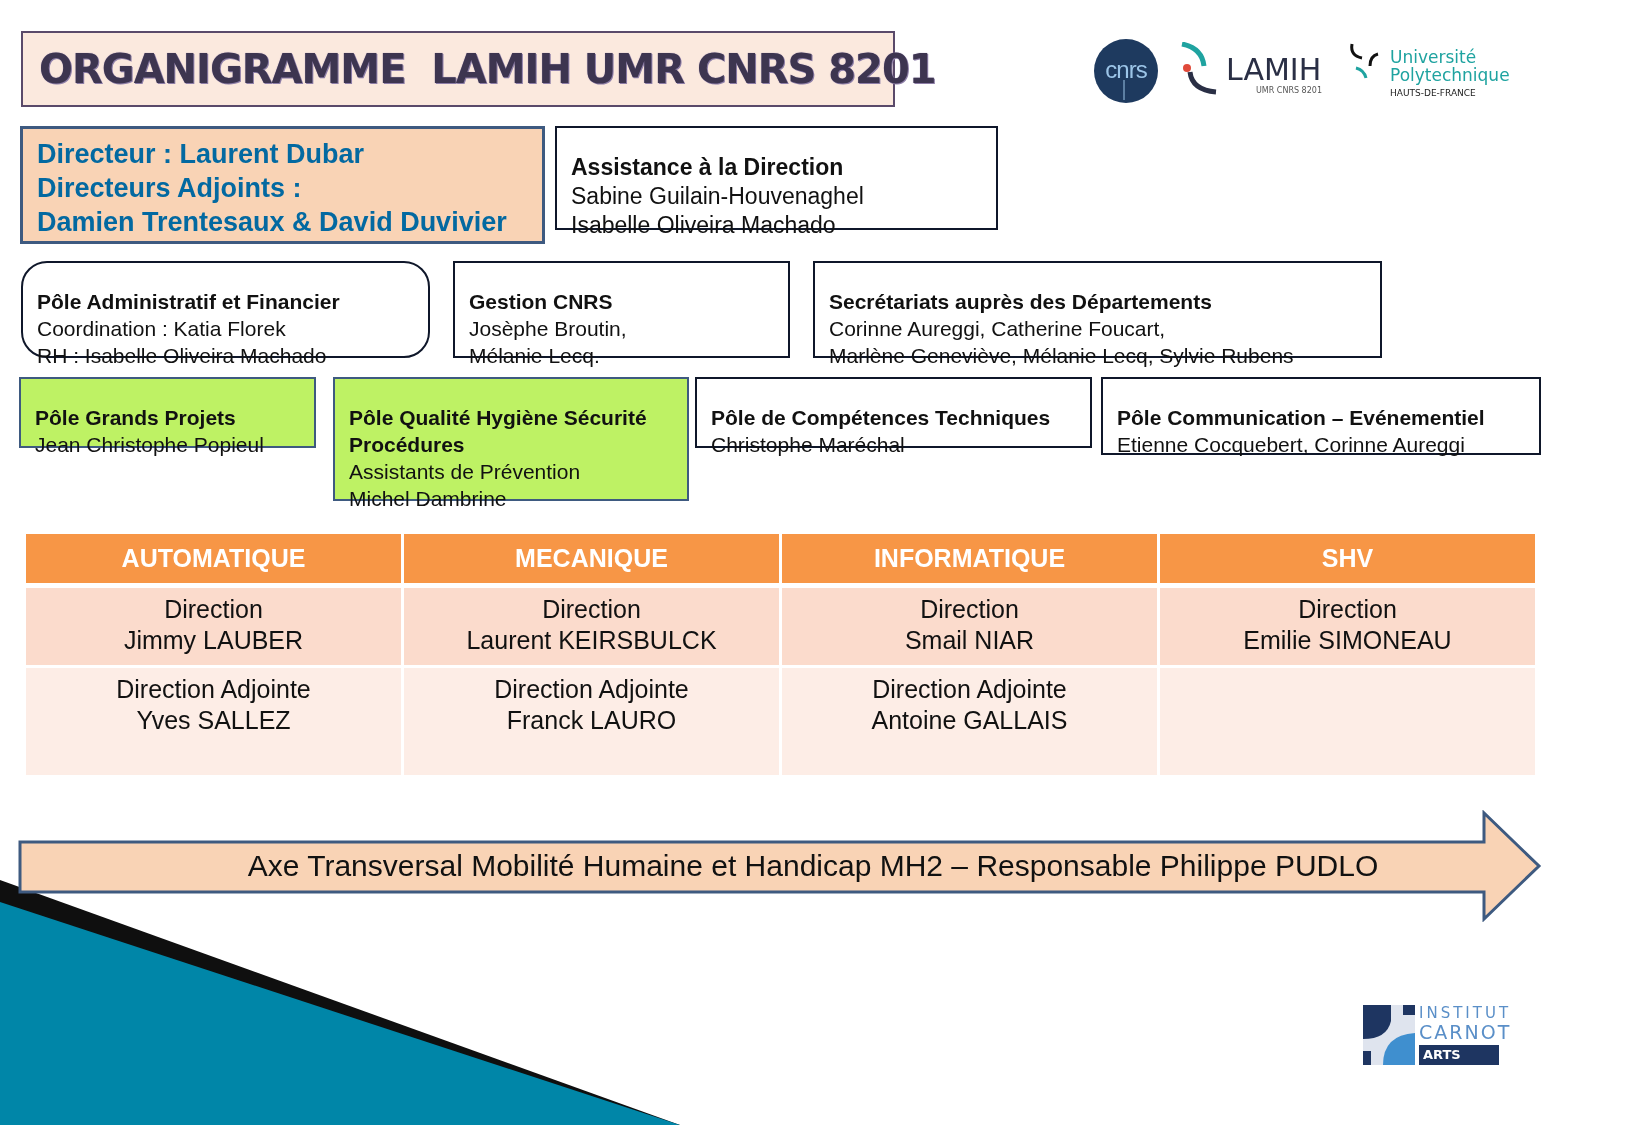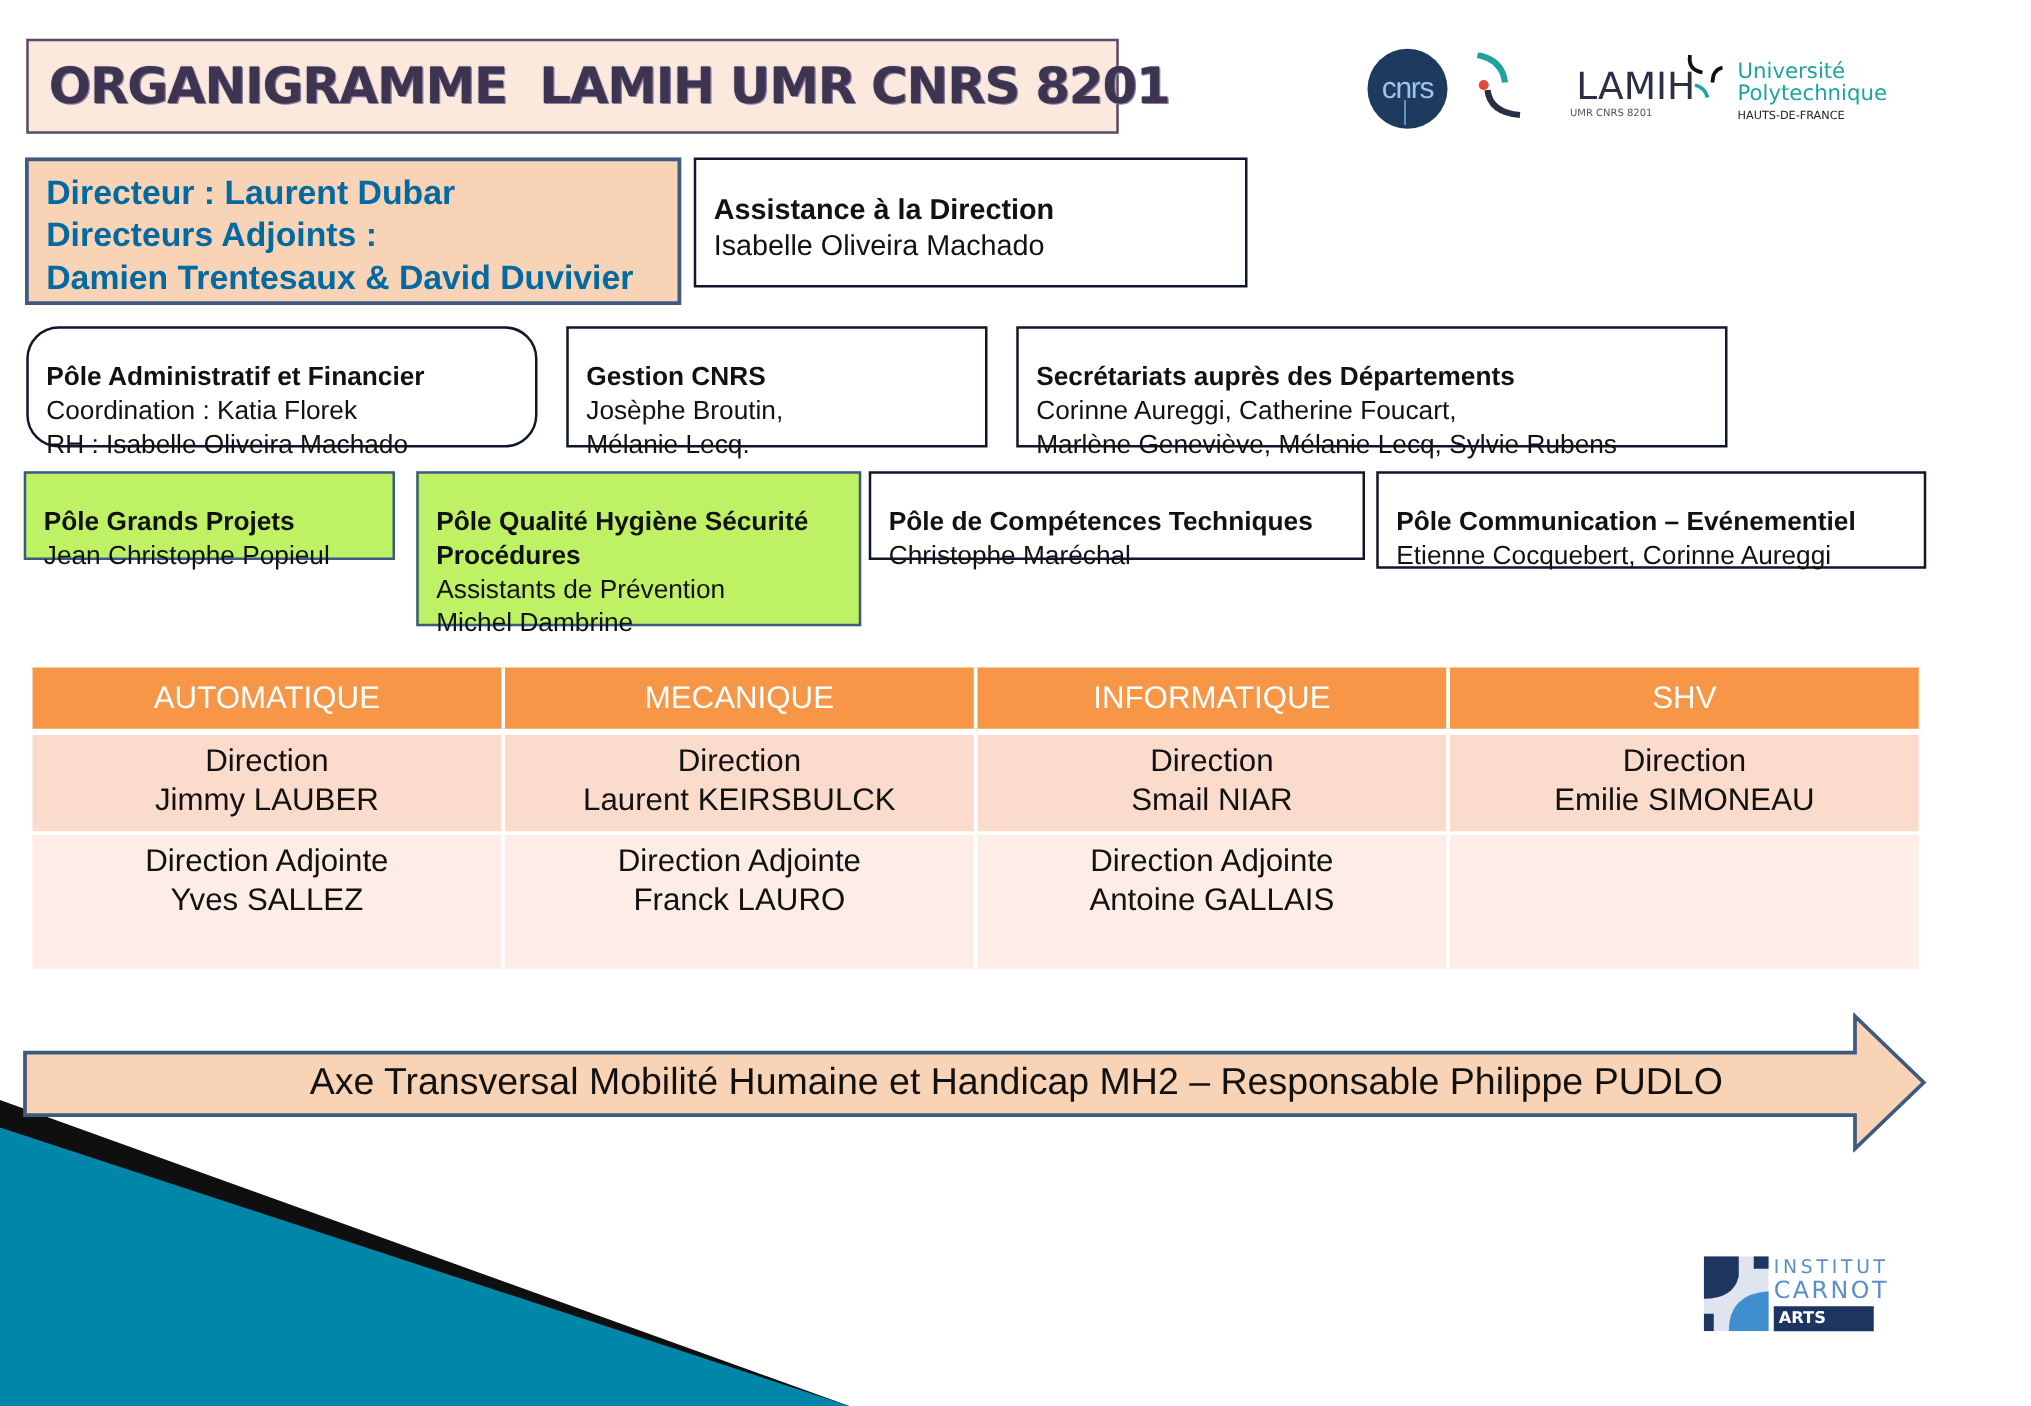--- a/index.html
+++ b/index.html
@@ -6,21 +6,21 @@
   body { width:1625px; height:1125px; position:relative; overflow:hidden; background:#ffffff; font-family:"Liberation Sans", sans-serif; }
   .abs { position:absolute; box-sizing:border-box; }
   .title-box { left:21px; top:31px; width:874px; height:76px; background:#fbe9de; border:2px solid #5a4a6a; display:flex; align-items:center; padding-left:16px; }
   .title-text { font-family:"DejaVu Sans", sans-serif; font-size:40px; font-weight:bold; color:#3d3550; letter-spacing:-1px; text-shadow:0 0 1px #8e7fa8, 1px 1px 0 #8e7fa8; white-space:pre; }
   .box { border:2px solid #0f172a; background:#fff; padding:25px 14px; color:#111; font-size:21px; line-height:27px; }
   .box.orange { background:#bef264; border-color:#3e5a80; }
   .box.peach { background:#f9d3b5; border-color:#3e5a80; border-width:3px; }
   .box .hd { font-weight:bold; }
   .dir-text { color:#0369a1; font-weight:bold; font-size:27px; line-height:34px; }
   table.dept { position:absolute; left:23px; top:534px; width:1515px; border-collapse:collapse; table-layout:fixed; }
-  table.dept th { background:#f79646; color:#fff; font-size:25px; font-weight:normal; height:47px; border-left:3px solid #fff; border-right:3px solid #fff; }
+  table.dept th { background:#f79646; color:#fff; font-size:25px; font-weight:bold; height:47px; border-left:3px solid #fff; border-right:3px solid #fff; }
   table.dept td { text-align:center; vertical-align:top; font-size:25px; line-height:31px; color:#111; border-left:3px solid #fff; border-right:3px solid #fff; }
   table.dept tr.r1 td { background:#fbdbcc; height:70px; padding-top:6px; border-top:5px solid #fff; border-bottom:3px solid #fff; }
   table.dept tr.r2 td { background:#fdede6; height:100px; padding-top:6px; }
   .arrow-wrap { left:18px; top:810px; width:1525px; height:112px; }
   .arrow-text { position:absolute; left:0; top:0; width:1500px; height:112px; display:flex; align-items:center; justify-content:center; font-size:30px; color:#111;margin-left:45px; }
   .logo-txt { font-family:"DejaVu Sans", sans-serif; }
 </style>
 </head>
 <body>
 
@@ -34,21 +34,21 @@
     <text x="34" y="40" text-anchor="middle" font-family="Liberation Sans, sans-serif" font-size="24" fill="#9cc5e8" letter-spacing="-1">cnrs</text>
     <line x1="32" y1="42" x2="32" y2="62" stroke="#9cc5e8" stroke-width="1"></line>
   </svg>
 </div>
 <div class="abs" style="left:1178px;top:42px;width:150px;height:55px;">
   <svg width="150" height="55" viewBox="0 0 150 55">
     <path d="M4 2 Q24 6 26 24" stroke="#1fa3a0" stroke-width="5" fill="none"></path>
     <circle cx="9" cy="26" r="4" fill="#e04a3a"></circle>
     <path d="M12 30 Q14 48 38 50" stroke="#2a2f45" stroke-width="5" fill="none"></path>
   </svg>
-  <span class="abs logo-txt" style="left:48px;top:10px;font-size:30px;color:#2a2f45;margin-left:35px;">LAMIH</span>
+  <span class="abs logo-txt" style="left:48px;top:10px;font-size:30px;color:#2a2f45;">LAMIH</span>
   <span class="abs logo-txt" style="left:78px;top:44px;font-size:8px;color:#555;">UMR CNRS 8201</span>
 </div>
 <div class="abs" style="left:1348px;top:40px;width:180px;height:62px;">
   <svg width="40" height="40" viewBox="0 0 40 40" style="position:absolute;left:0;top:2px;">
     <path d="M4 2 Q2 14 14 16" stroke="#111" stroke-width="3" fill="none"></path>
     <path d="M30 12 Q22 14 22 24" stroke="#111" stroke-width="3" fill="none"></path>
     <path d="M8 26 Q16 28 18 36" stroke="#1fa3a0" stroke-width="3" fill="none"></path>
   </svg>
   <span class="abs logo-txt" style="left:42px;top:8px;font-size:17px;color:#1fa3a0;line-height:18px;">Université</span>
   <span class="abs logo-txt" style="left:42px;top:26px;font-size:17px;color:#1fa3a0;line-height:18px;">Polytechnique</span>
@@ -56,20 +56,21 @@
 </div>
 
 <div class="abs box peach" style="left:20px;top:126px;width:525px;height:118px;padding:8px 14px;">
   <div class="dir-text">Directeur : Laurent Dubar</div>
   <div class="dir-text">Directeurs Adjoints :</div>
   <div class="dir-text">Damien Trentesaux &amp; David Duvivier</div>
 </div>
 
 <div class="abs box" style="left:555px;top:126px;width:443px;height:104px;font-size:23px;line-height:29px;">
   <div class="hd">Assistance à la Direction</div>
+  <div>Sabine Guilain-Houvenaghel</div>
   <div>Isabelle Oliveira Machado</div>
 </div>
 
 <div class="abs box" style="left:21px;top:261px;width:409px;height:97px;border-radius:26px;">
   <div class="hd">Pôle Administratif et Financier</div>
   <div>Coordination : Katia Florek</div>
   <div>RH : Isabelle Oliveira Machado</div>
 </div>
 <div class="abs box" style="left:453px;top:261px;width:337px;height:97px;">
   <div class="hd">Gestion CNRS</div>

